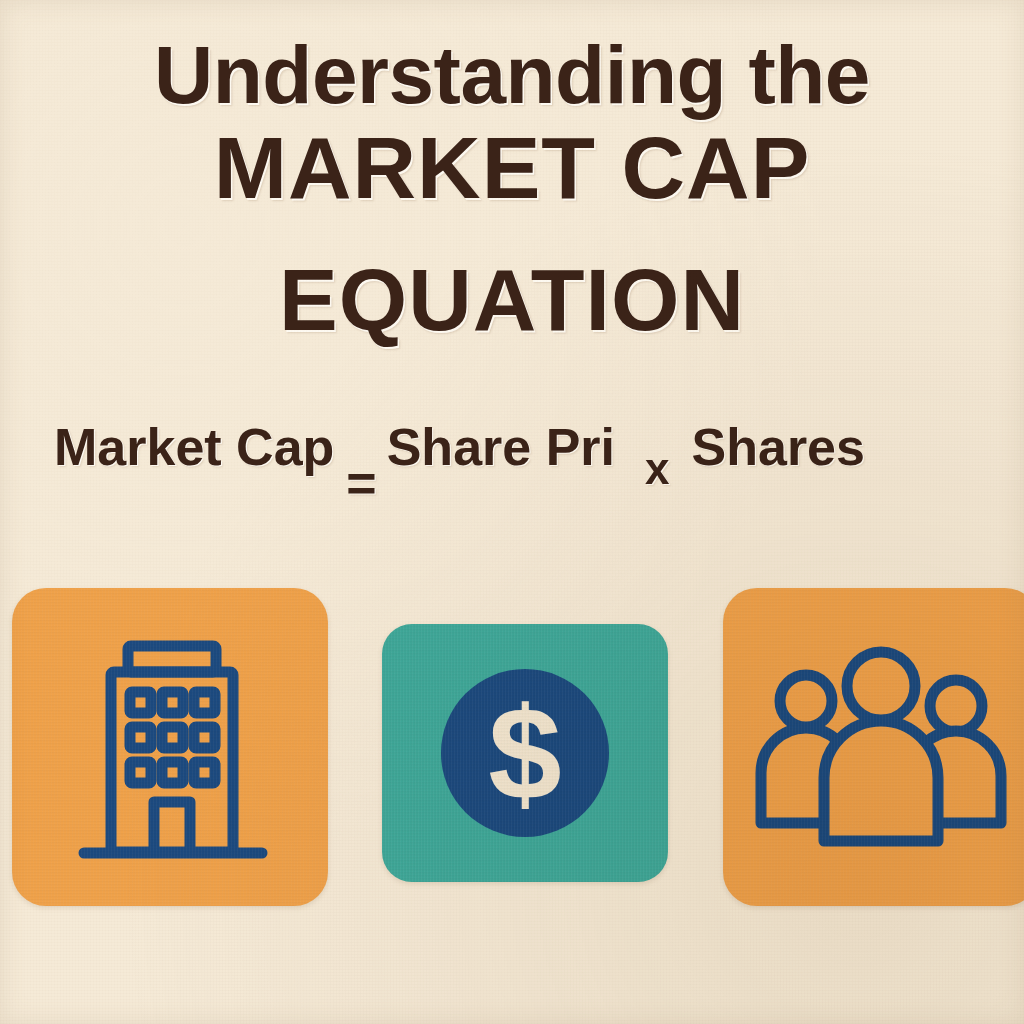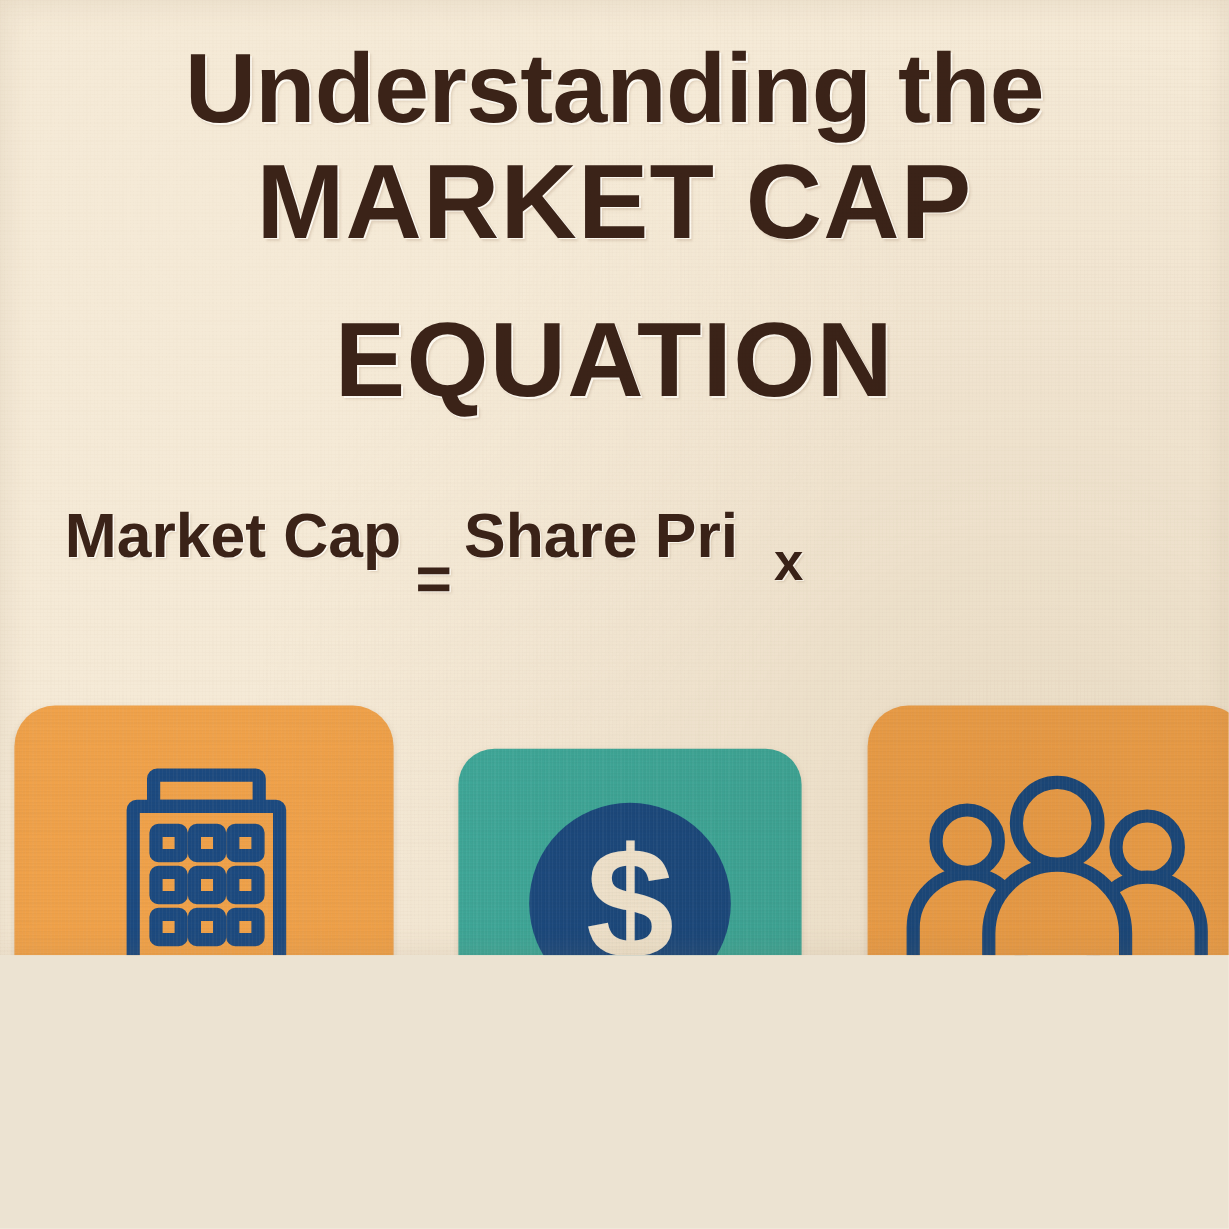--- a/index.html
+++ b/index.html
@@ -7,21 +7,21 @@
     padding: 0;
     background: #ece3d2;
   }
   body {
     font-family: "Liberation Sans", sans-serif;
   }
 
   #poster {
     position: relative;
     width: 1024px;
-    height: 796px;
+    height: 1024px;
     overflow: hidden;
     background-color: #f5ead7;
     box-sizing: border-box;
   }
 
   
   #grain {
     position: absolute;
     inset: 0;
     pointer-events: none;
@@ -158,20 +158,21 @@
   </div>
 
   <div class="formula">
     <span class="term term-market-cap">Market Cap</span>
     <span class="op op-equals">=</span>
     <span class="term term-share-price">
       <span class="sub-line">Share Pri</span>
     </span>
     <span class="op op-times">x</span>
     <span class="term term-shares-out">
+      <span class="sub-line">Shares</span>
     </span>
   </div>
 
   <div class="card" id="card-company" style="background:#f0a24a;">
     <svg viewBox="0 0 316 318" width="316" height="318">
       <g fill="none" stroke="#1c4a80" stroke-width="11" stroke-linecap="round" stroke-linejoin="round">
 
         <rect x="116" y="58" width="88" height="26" rx="3"></rect>
 
         <rect x="99" y="84" width="122" height="180" rx="3"></rect>

